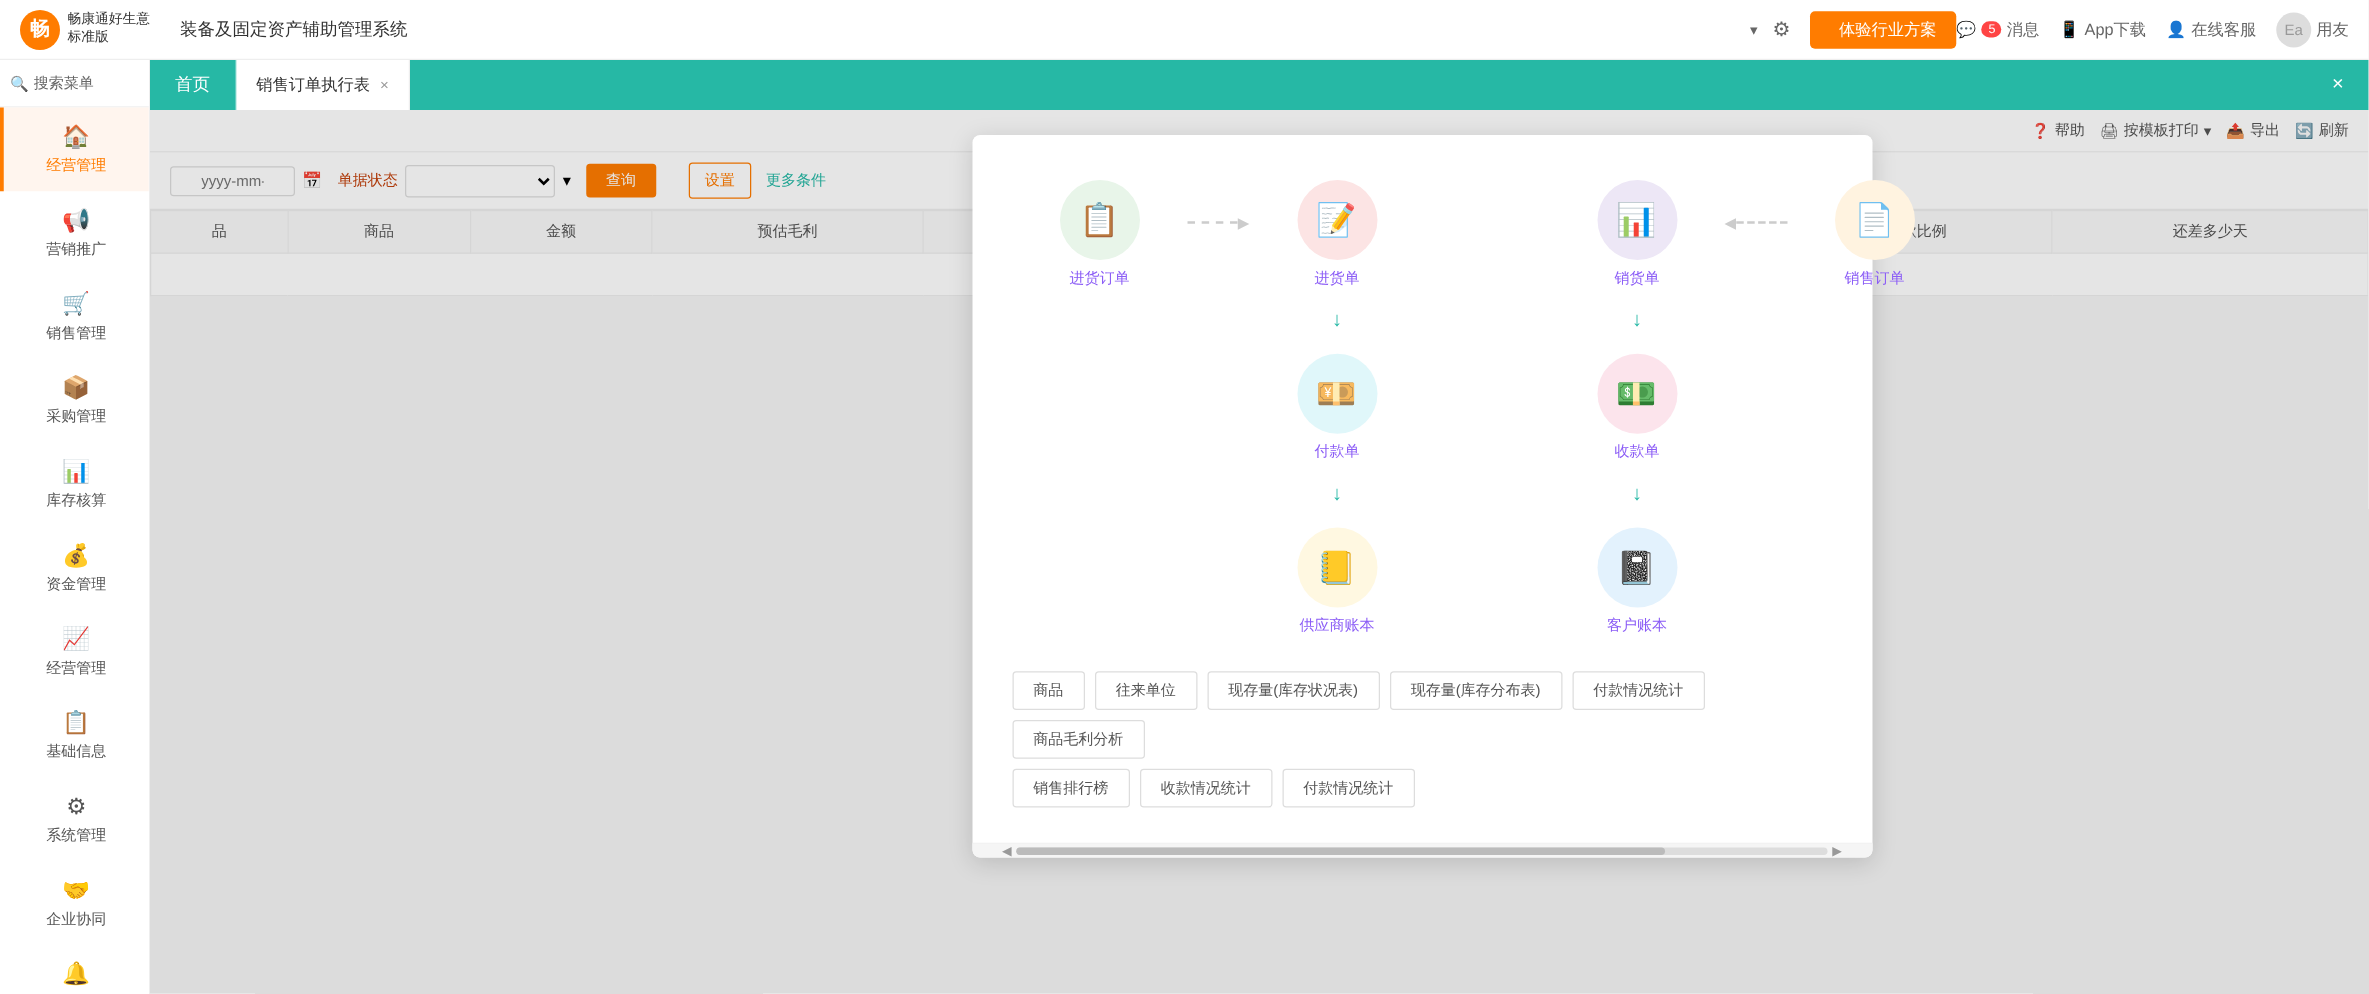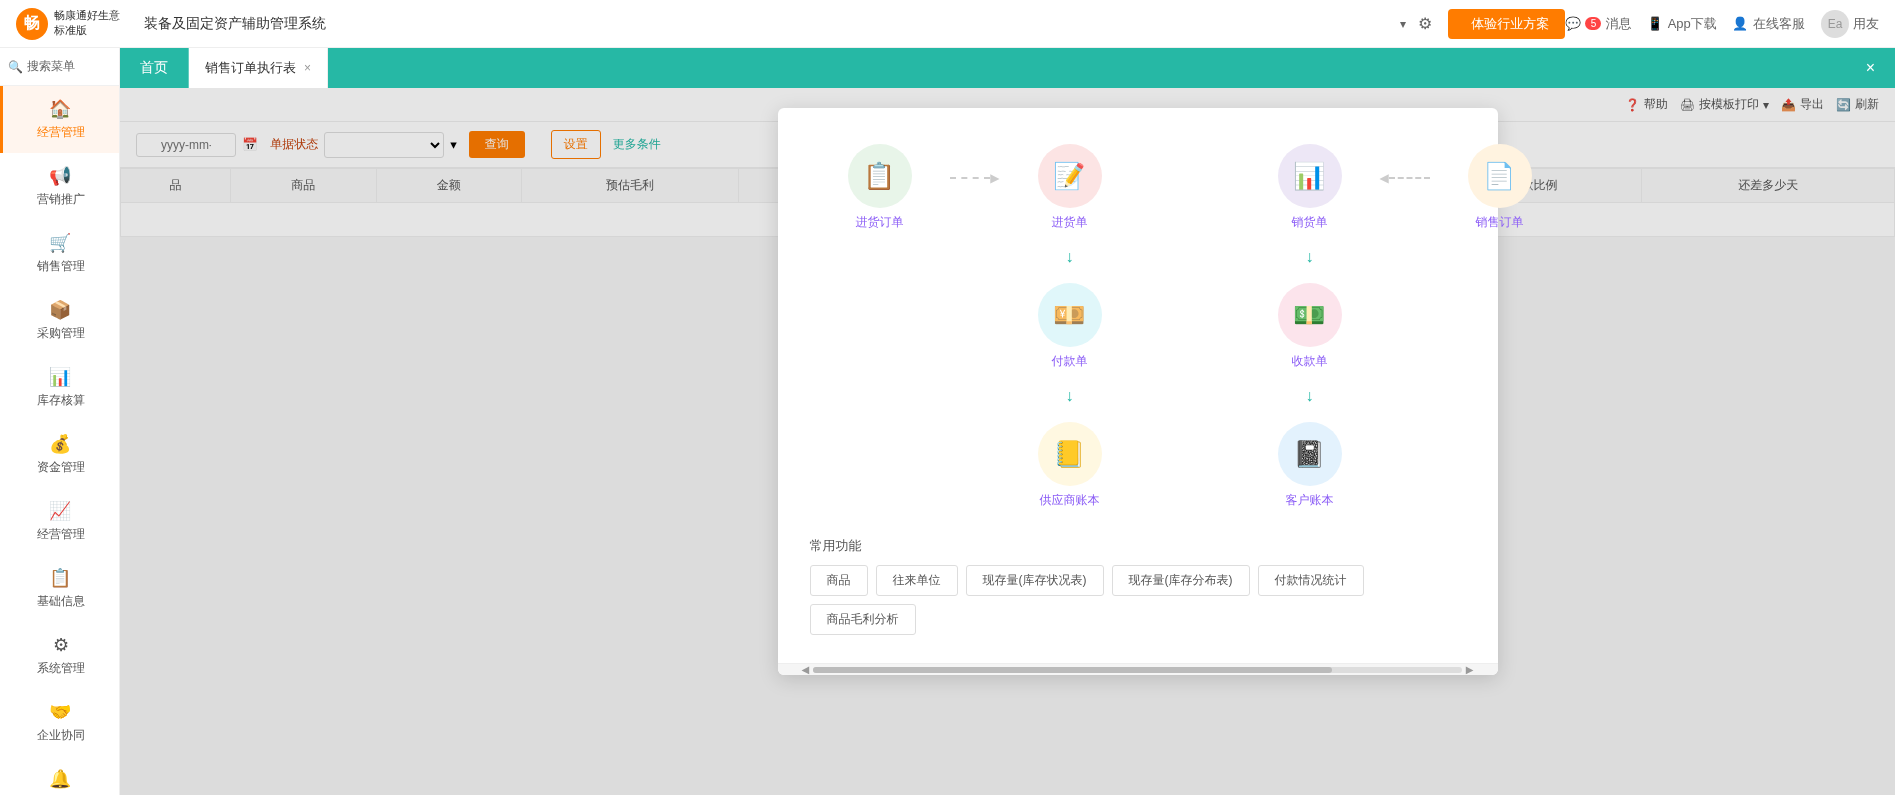--- a/index.html
+++ b/index.html
@@ -504,29 +504,33 @@
                 </div>
                 <span class="flow-label">客户账本</span>
               </div>
 
               <div></div>
               <div></div>
 
             </div>
 
             <div class="common-functions">
-              <div class="section-title">常用功能</div>
               <div class="func-buttons">
                 <button class="func-btn">商品</button>
                 <button class="func-btn">往来单位</button>
                 <button class="func-btn">现存量(库存状况表)</button>
                 <button class="func-btn">现存量(库存分布表)</button>
                 <button class="func-btn">付款情况统计</button>
                 <button class="func-btn">商品毛利分析</button>
               </div>
+              <div class="func-buttons">
+                <button class="func-btn">销售排行榜</button>
+                <button class="func-btn">收款情况统计</button>
+                <button class="func-btn">付款情况统计</button>
+              </div>
             </div>
 
           </div>
 
           <div class="modal-scrollbar">
             <span class="scroll-arrow">◀</span>
             <div class="scrollbar-track">
               <div class="scrollbar-thumb"></div>
             </div>
             <span class="scroll-arrow">▶</span>

